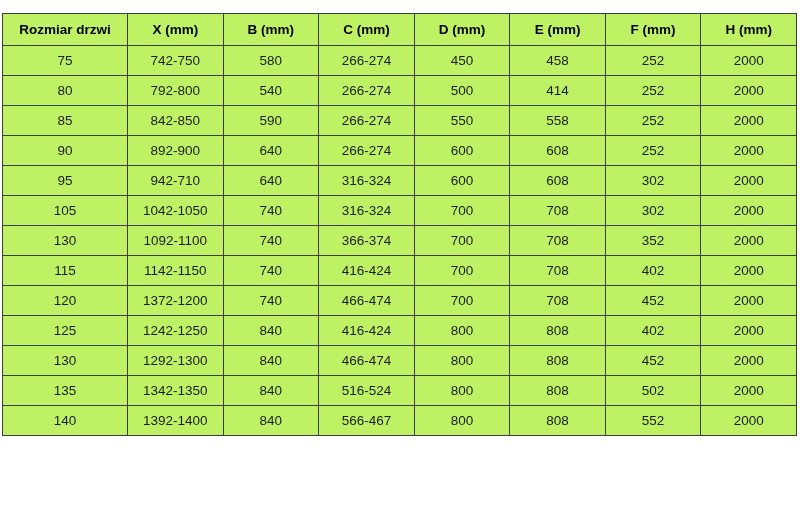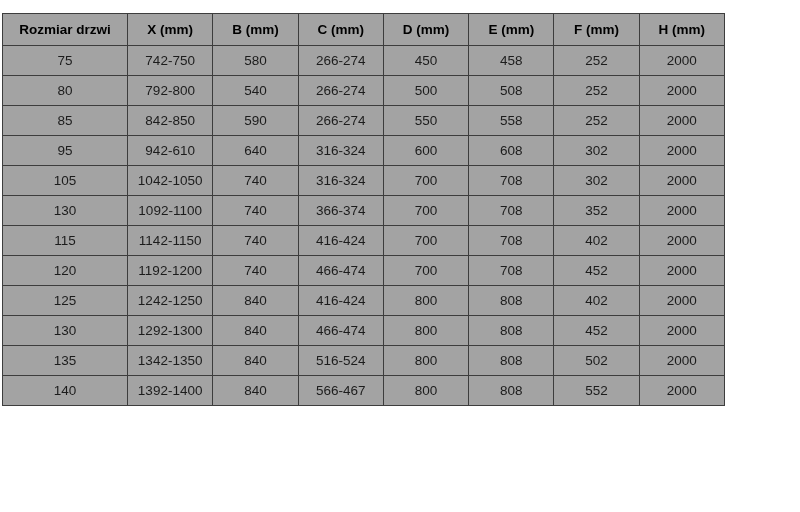--- a/index.html
+++ b/index.html
@@ -12,24 +12,24 @@
     position: relative;
     width: 800px;
     height: 512px;
     background: #ffffff;
     overflow: hidden;
   }
   table.size-table {
     position: absolute;
     left: 2px;
     top: 13px;
-    width: 723px;
+    width: 795px;
     border-collapse: collapse;
     table-layout: fixed;
-    background: #a3a3a3;
+    background: #bef264;
   }
   table.size-table th,
   table.size-table td {
     border: 1px solid #3d3d3d;
     text-align: center;
     vertical-align: middle;
     padding: 0;
     overflow: hidden;
     white-space: nowrap;
   }
@@ -84,37 +84,47 @@
           <td>458</td>
           <td>252</td>
           <td>2000</td>
         </tr>
         <tr>
           <td>80</td>
           <td>792-800</td>
           <td>540</td>
           <td>266-274</td>
           <td>500</td>
-          <td>508</td>
+          <td>414</td>
           <td>252</td>
           <td>2000</td>
         </tr>
         <tr>
           <td>85</td>
           <td>842-850</td>
           <td>590</td>
           <td>266-274</td>
           <td>550</td>
           <td>558</td>
           <td>252</td>
           <td>2000</td>
         </tr>
         <tr>
+          <td>90</td>
+          <td>892-900</td>
+          <td>640</td>
+          <td>266-274</td>
+          <td>600</td>
+          <td>608</td>
+          <td>252</td>
+          <td>2000</td>
+        </tr>
+        <tr>
           <td>95</td>
-          <td>942-610</td>
+          <td>942-710</td>
           <td>640</td>
           <td>316-324</td>
           <td>600</td>
           <td>608</td>
           <td>302</td>
           <td>2000</td>
         </tr>
         <tr>
           <td>105</td>
           <td>1042-1050</td>
@@ -140,21 +150,21 @@
           <td>1142-1150</td>
           <td>740</td>
           <td>416-424</td>
           <td>700</td>
           <td>708</td>
           <td>402</td>
           <td>2000</td>
         </tr>
         <tr>
           <td>120</td>
-          <td>1192-1200</td>
+          <td>1372-1200</td>
           <td>740</td>
           <td>466-474</td>
           <td>700</td>
           <td>708</td>
           <td>452</td>
           <td>2000</td>
         </tr>
         <tr>
           <td>125</td>
           <td>1242-1250</td>

